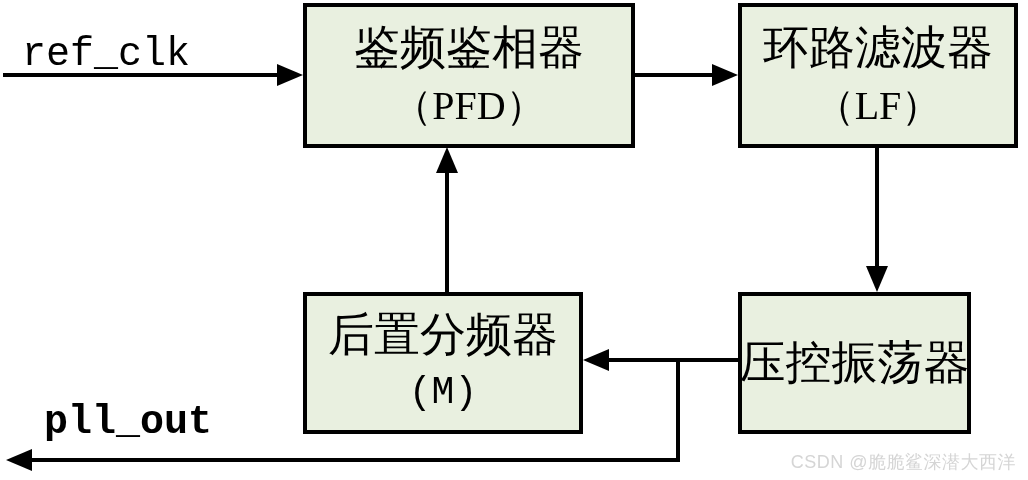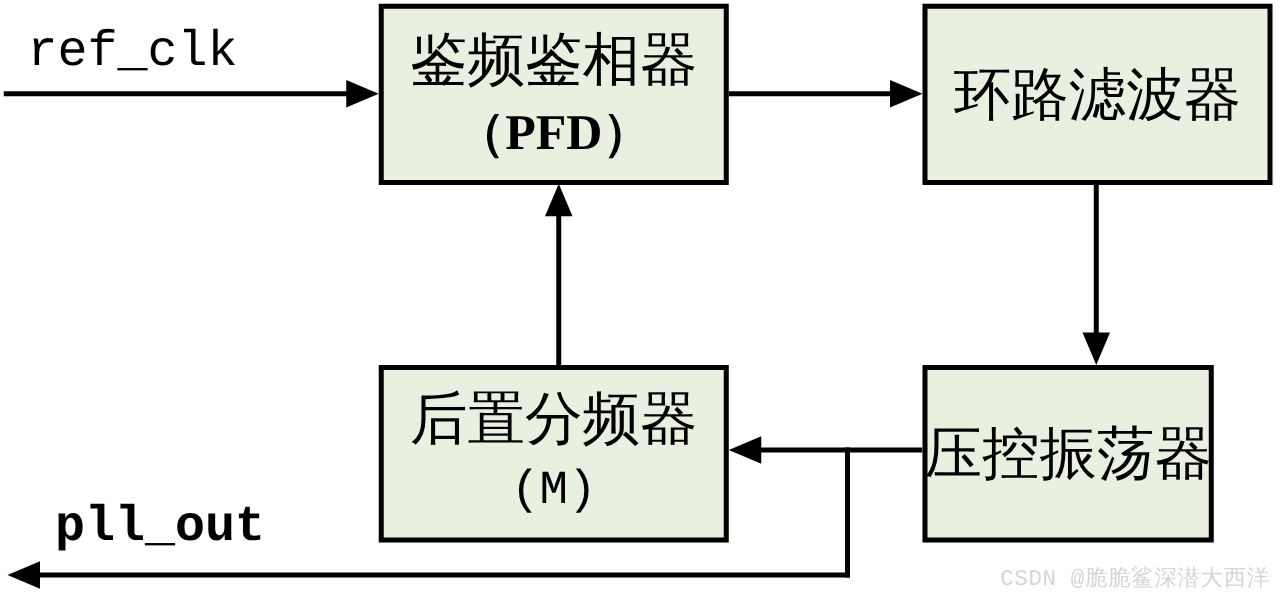--- a/index.html
+++ b/index.html
@@ -29,30 +29,30 @@
   }
   .block .cn {
     font-size: 46px;
     line-height: 60px;
     font-family: "Liberation Serif", serif;
     white-space: nowrap;
   }
   .block .en {
     font-size: 40px;
     line-height: 56px;
-    font-weight: bold;
+    font-weight: normal;
     font-family: "Liberation Serif", serif;
     white-space: nowrap;
   }
   .block .en.mono {
     font-weight: normal;
     font-family: "Liberation Mono", monospace;
     font-size: 38px;
   }
-  #block-pfd  { left: 303px; top: 3px;   width: 280px; height: 145px; }
+  #block-pfd  { left: 303px; top: 3px;   width: 332px; height: 145px; }
   #block-lf   { left: 738px; top: 3px;   width: 280px; height: 145px; }
   #block-div  { left: 303px; top: 292px; width: 280px; height: 142px; align-items: center; }
   #block-vco  { left: 738px; top: 292px; width: 233px; height: 142px; }
 
   .wire { position: absolute; background: var(--line); }
   .arrow { position: absolute; width: 0; height: 0; }
   .arrow.right { border-top: 11px solid transparent; border-bottom: 11px solid transparent; border-left: 26px solid var(--line); }
   .arrow.left  { border-top: 11px solid transparent; border-bottom: 11px solid transparent; border-right: 26px solid var(--line); }
   .arrow.up    { border-left: 11px solid transparent; border-right: 11px solid transparent; border-bottom: 26px solid var(--line); }
   .arrow.down  { border-left: 11px solid transparent; border-right: 11px solid transparent; border-top: 26px solid var(--line); }
@@ -79,28 +79,28 @@
   #arrow-pllout { left: 6px; top: 449px; }
 
   .sig-label {
     position: absolute;
     font-family: "Liberation Mono", monospace;
     font-size: 40px;
     line-height: 42px;
     color: #000;
     white-space: nowrap;
   }
-  #label-refclk { left: 22px; top: 22px; }
+  #label-refclk { left: 22px; top: 34px; }
   #label-pllout { left: 44px; top: 402px; font-weight: bold; }
 
   #watermark {
     position: absolute;
     right: 12px;
     bottom: 6px;
-    font-family: Liberation Mono, monospace;
+    font-family: Liberation Sans, sans-serif;
     font-size: 18px;
     color: var(--wm);
     letter-spacing: 0.5px;
     white-space: nowrap;
   }
 </style>
 </head>
 <body>
 
 <div id="canvas">
@@ -128,20 +128,21 @@
   <div class="wire" id="wire-pllout"></div>
   <div class="arrow left" id="arrow-pllout"></div>
 
   <div class="block" id="block-pfd">
     <div class="cn">鉴频鉴相器</div>
     <div class="en">（PFD）</div>
   </div>
 
   <div class="block" id="block-lf">
     <div class="cn">环路滤波器</div>
+    <div class="en">（LF）</div>
   </div>
 
   <div class="block" id="block-div">
     <div class="cn">后置分频器</div>
     <div class="en mono">(M)</div>
   </div>
 
   <div class="block" id="block-vco">
     <div class="cn">压控振荡器</div>
   </div>

